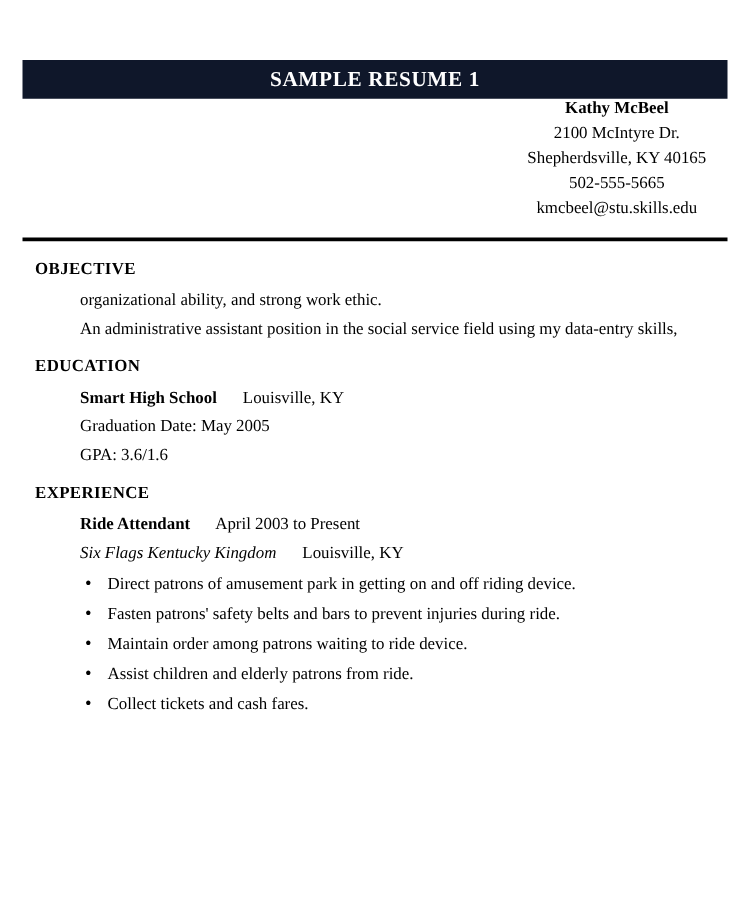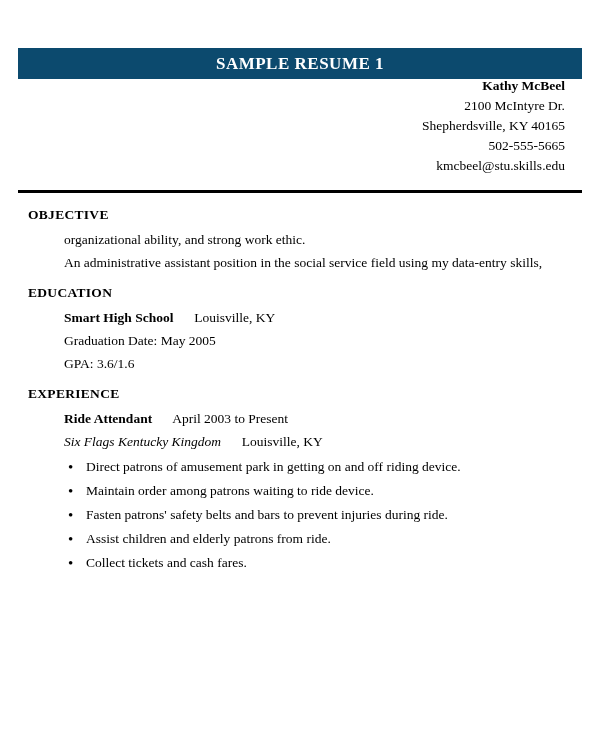--- a/index.html
+++ b/index.html
@@ -20,34 +20,34 @@
     height: 730px;
     box-sizing: border-box;
     padding: 0;
   }
   .title-bar {
     position: absolute;
     left: 18px;
     top: 48px;
     width: 564px;
     height: 31px;
-    background: #0c4a6e;
+    background: #0f172a;
     color: #ffffff;
     display: flex;
     align-items: center;
     justify-content: center;
     font-weight: bold;
     font-size: 17px;
     letter-spacing: 0.5px;
   }
   .contact {
     position: absolute;
     right: 35px;
     top: 76px;
-    text-align: right;
+    text-align: center;
     font-size: 13.5px;
     line-height: 20px;
   }
   .contact .name {
     font-weight: bold;
   }
   .rule {
     position: absolute;
     left: 18px;
     top: 190px;
@@ -164,21 +164,21 @@
           <span>April 2003 to Present</span>
         </div>
         <div class="line inline-pair">
           <span class="line-italic">Six Flags Kentucky Kingdom</span>
           <span class="sep"></span>
           <span>Louisville, KY</span>
         </div>
       </div>
       <ul class="bullets">
         <li>Direct patrons of amusement park in getting on and off riding device.</li>
+        <li>Fasten patrons' safety belts and bars to prevent injuries during ride.</li>
         <li>Maintain order among patrons waiting to ride device.</li>
-        <li>Fasten patrons' safety belts and bars to prevent injuries during ride.</li>
         <li>Assist children and elderly patrons from ride.</li>
         <li>Collect tickets and cash fares.</li>
       </ul>
     </div>
 
   </div>
 </div>
 
 </body></html>

